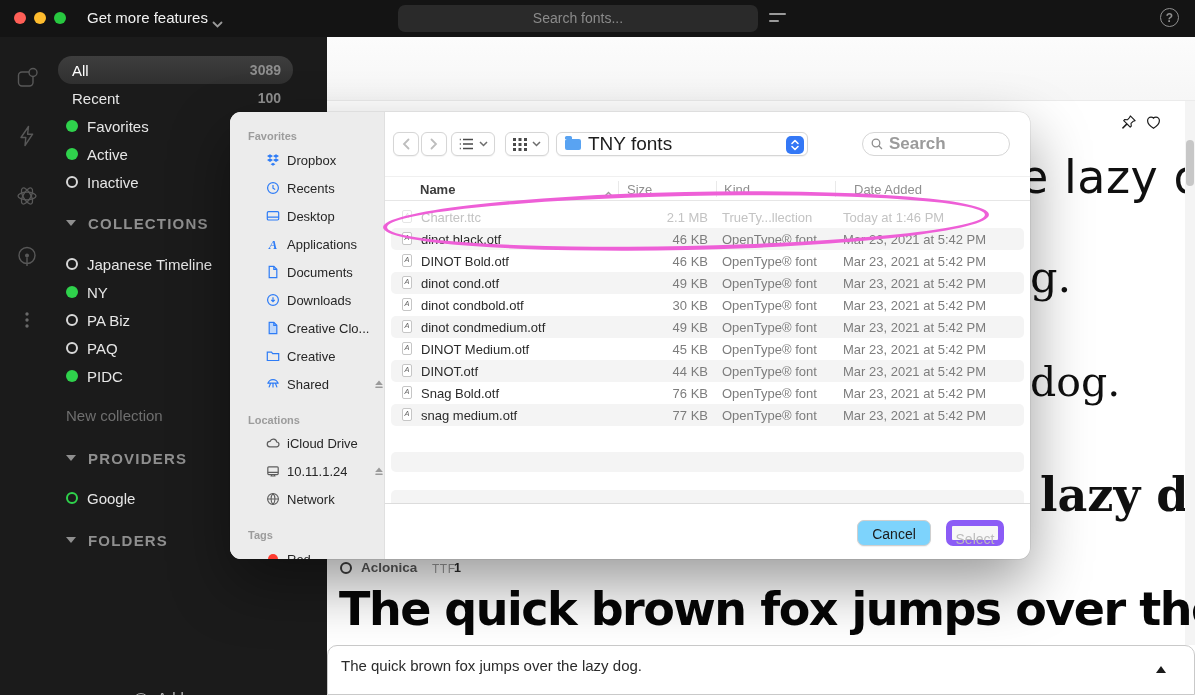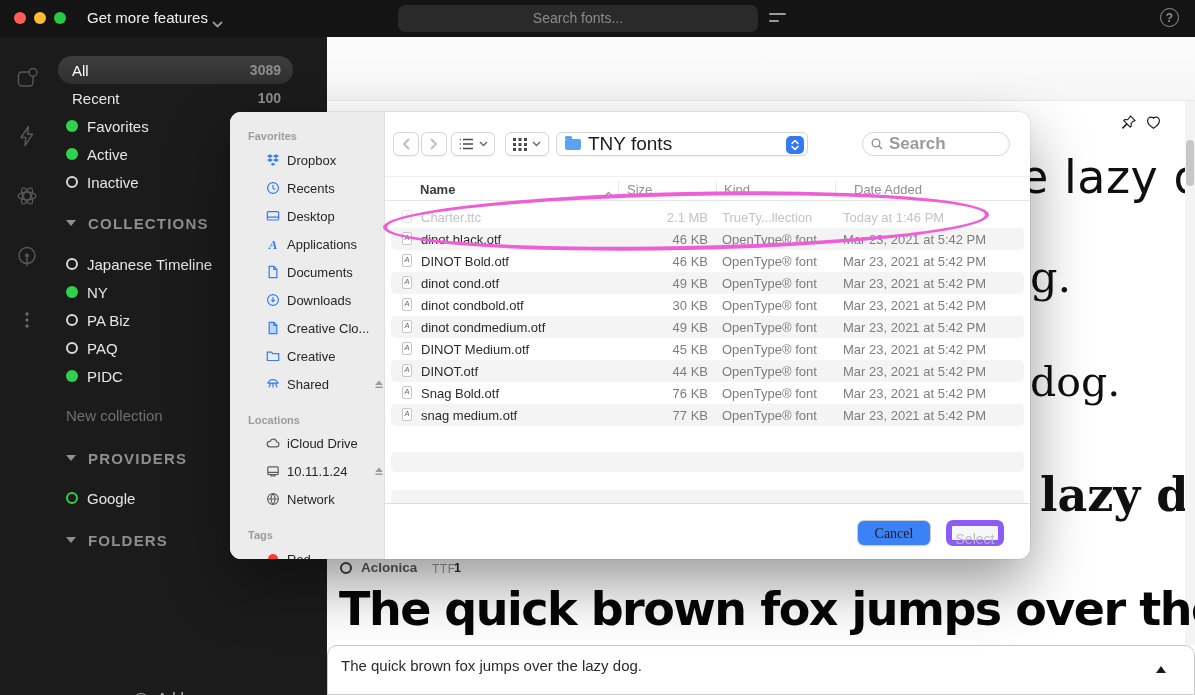--- a/index.html
+++ b/index.html
@@ -136,21 +136,21 @@
   .fkind{left:331px;color:#7d7d7d;}
   .fdate{left:452px;color:#7d7d7d;}
   .frow.disabled .fname,.frow.disabled .fsize,.frow.disabled .fkind,.frow.disabled .fdate{color:#c3c3c3;}
   .frow.disabled .ficon-file{opacity:.45;}
   .frow.disabled .ficon-file::after{color:#bbb;}
 
   .empty-stripe1{position:absolute;left:161px;top:340px;width:633px;height:20px;border-radius:5px;background:#f4f4f4;}
   .empty-stripe2{position:absolute;left:161px;top:378px;width:633px;height:13px;border-radius:5px 5px 0 0;background:#f4f4f4;}
   .d-footer-line{position:absolute;left:155px;top:391px;width:645px;height:1px;background:#dcdcdc;}
   .btn{position:absolute;top:408px;height:26px;border-radius:7px;font-size:14px;text-align:center;line-height:26px;box-sizing:border-box;}
-  .btn-cancel{left:627px;width:74px;background:#3b82f6;border:1px solid #cfcfcf;color:#1c1c1c;box-shadow:0 .5px 1px rgba(0,0,0,.06);font-family:Liberation Serif, serif;}
+  .btn-cancel{left:627px;width:74px;background:#7dd3fc;border:1px solid #cfcfcf;color:#1c1c1c;box-shadow:0 .5px 1px rgba(0,0,0,.06);}
   .btn-select{left:716px;width:58px;background:#f7f7f7;border:6px solid #8b5cf6;color:#bcbcbc;}
 
   
   .pink-ellipse{position:absolute;left:383px;top:192px;width:598px;height:50px;border:4px solid #ee5fd7;
     border-radius:50%;transform:rotate(-1.2deg);z-index:30;}
 </style>
 </head>
 <body>
 
 <div class="screen">

